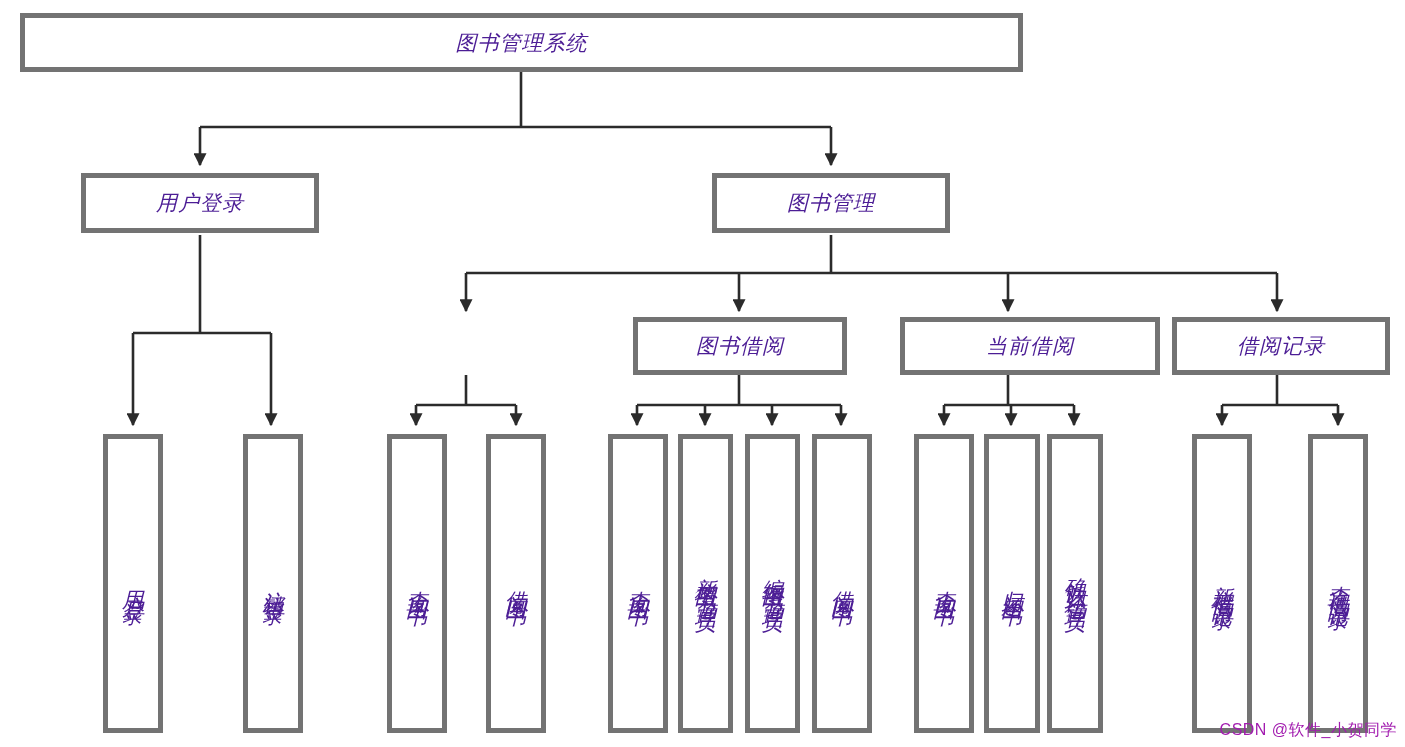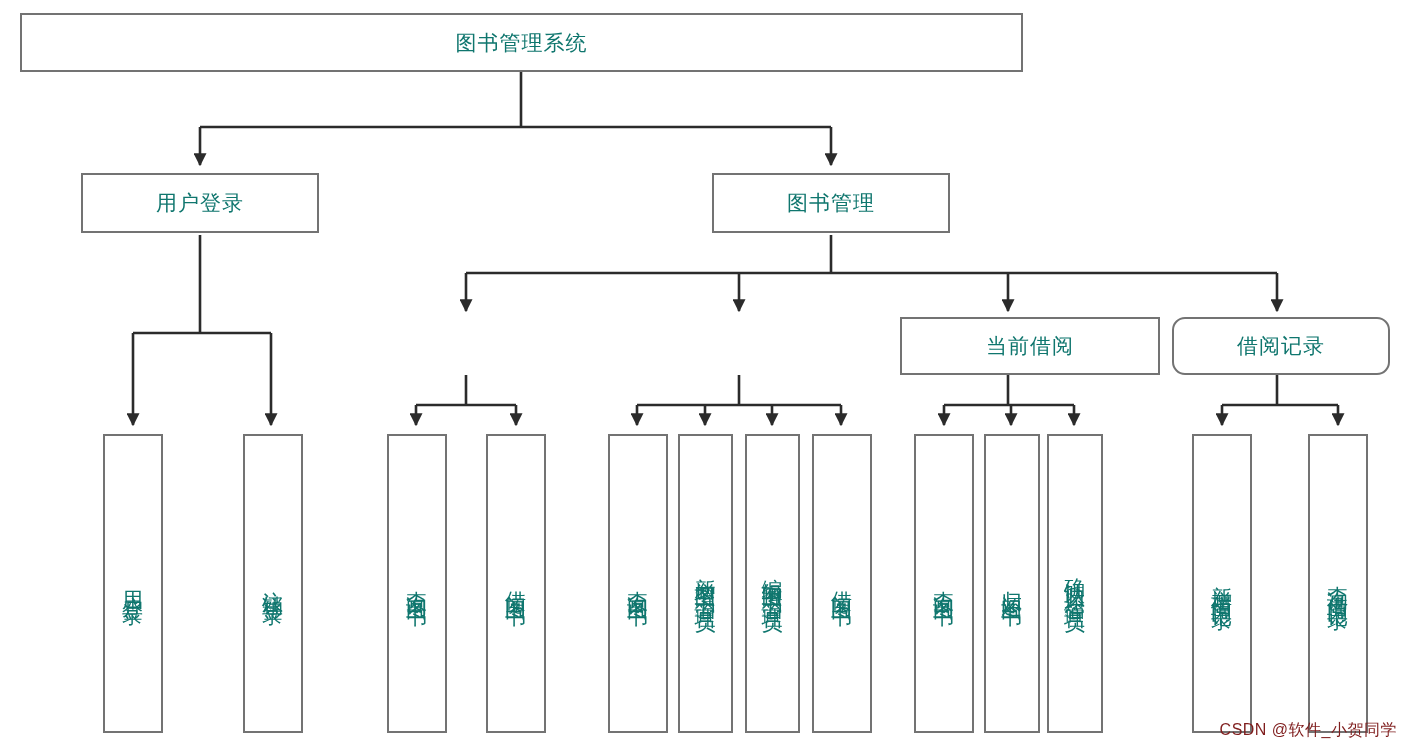--- a/index.html
+++ b/index.html
@@ -22,26 +22,27 @@
     position: absolute;
     left: 0;
     top: 0;
     width: 1405px;
     height: 747px;
     pointer-events: none;
   }
   .node {
     position: absolute;
     box-sizing: border-box;
-    border: 2px solid #737373;
+    border: 5px solid #737373;
     background: #ffffff;
     display: flex;
     align-items: center;
     justify-content: center;
-    color: #0f766e;
+    color: #4c1d95;
+    font-style: italic;
   }
   .node.h {
     font-size: 21px;
     letter-spacing: 1px;
   }
   .node.v {
     writing-mode: vertical-rl;
     text-orientation: upright;
     font-size: 21px;
     letter-spacing: 5px;
@@ -56,21 +57,21 @@
   }
   .node.v .lbl {
     writing-mode: vertical-rl;
     text-orientation: upright;
   }
   #watermark {
     position: absolute;
     right: 8px;
     bottom: 6px;
     font-size: 16px;
-    color: #7f1d1d;
+    color: #a21caf;
     letter-spacing: 0.5px;
     white-space: nowrap;
     z-index: 5;
   }
 </style>
 </head>
 <body>
 
 <div id="canvas">
 
@@ -133,26 +134,29 @@
 
   <div class="node h" style="left:81px; top:173px; width:238px; height:60px;">
     <span class="lbl">用户登录</span>
   </div>
 
   <div class="node h" style="left:712px; top:173px; width:238px; height:60px;">
     <span class="lbl">图书管理</span>
   </div>
 
 
+  <div class="node h" style="left:633px; top:317px; width:214px; height:58px;">
+    <span class="lbl">图书借阅</span>
+  </div>
 
   <div class="node h" style="left:900px; top:317px; width:260px; height:58px;">
     <span class="lbl">当前借阅</span>
   </div>
 
-  <div class="node h" style="left:1172px; top:317px; width:218px; height:58px;border-radius:13px;">
+  <div class="node h" style="left:1172px; top:317px; width:218px; height:58px;">
     <span class="lbl">借阅记录</span>
   </div>
 
   <div class="node v" style="left:103px; top:434px; width:60px; height:299px;">
     <span class="lbl">用户登录</span>
   </div>
 
   <div class="node v" style="left:243px; top:434px; width:60px; height:299px;">
     <span class="lbl">注销登录</span>
   </div>

